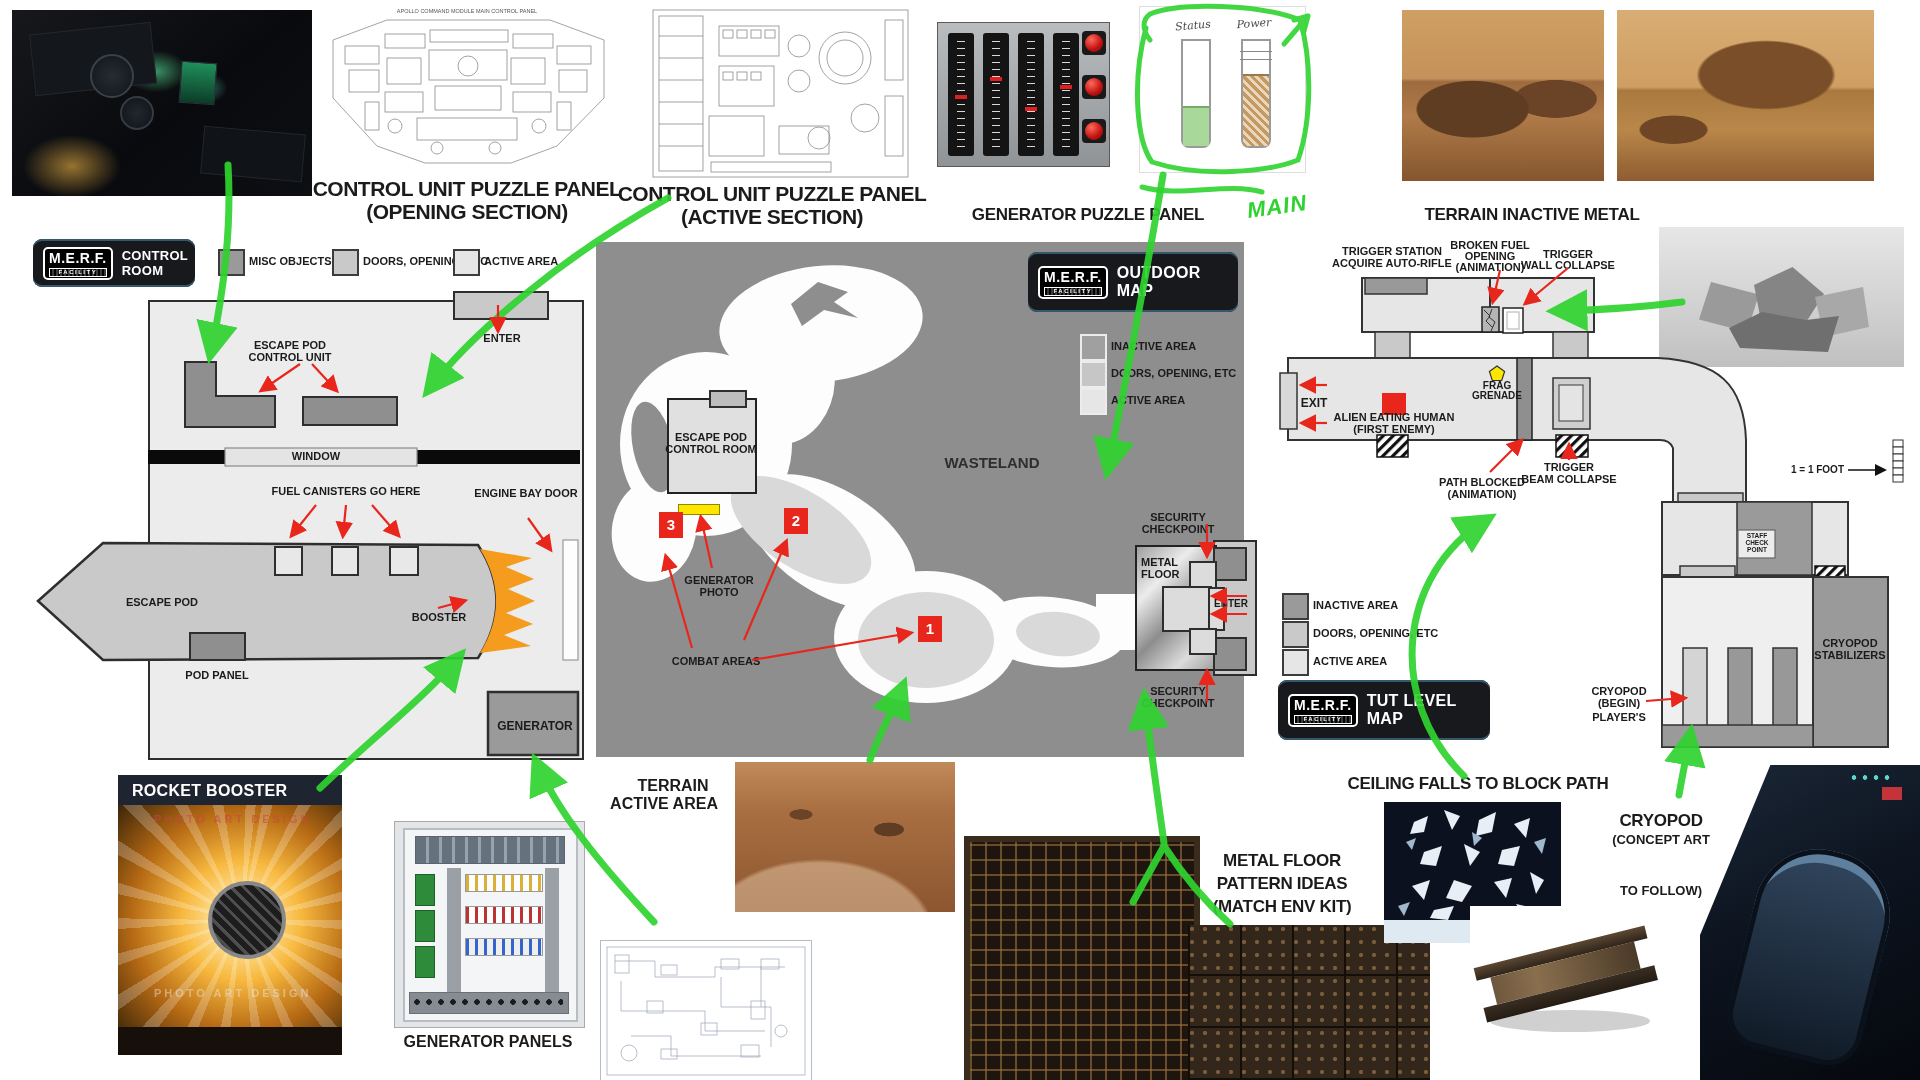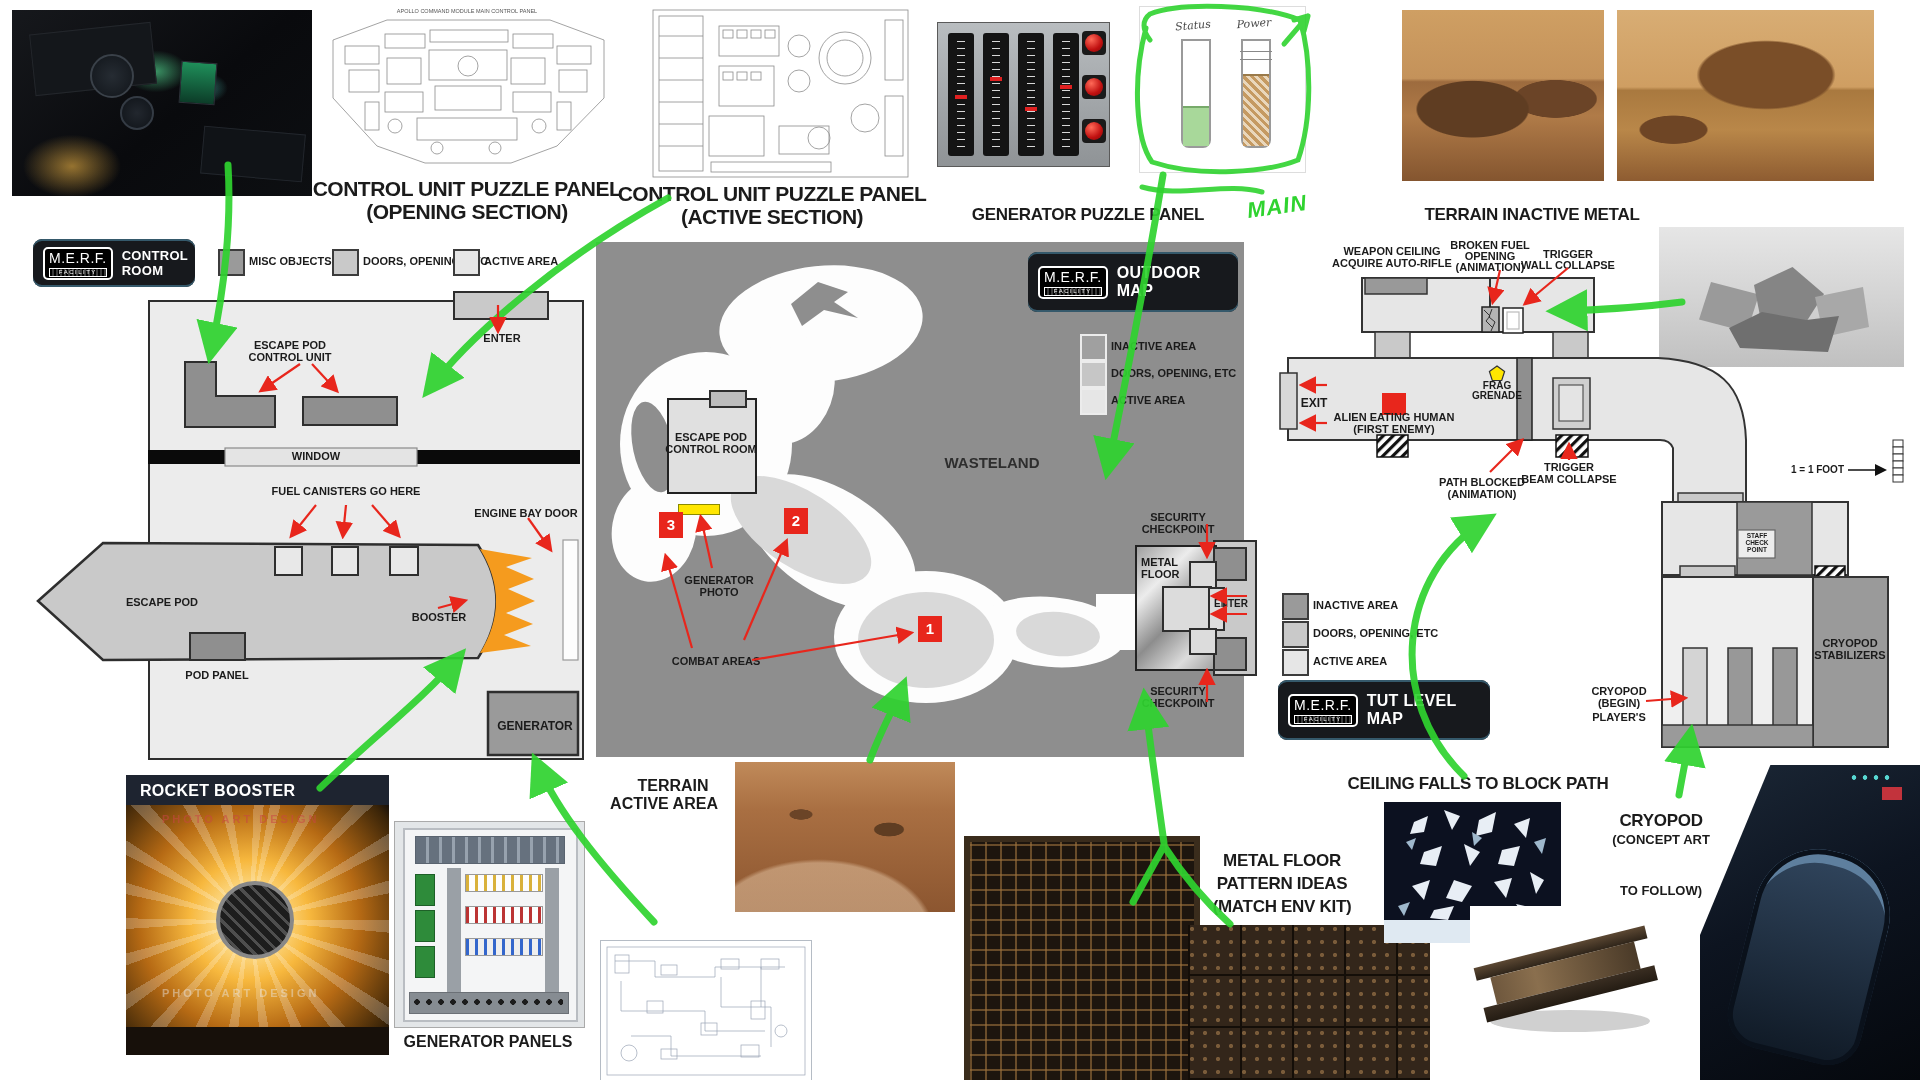--- a/index.html
+++ b/index.html
@@ -13,21 +13,21 @@
   .s21{font-size:21px;letter-spacing:-.5px}
   .s17{font-size:17px;letter-spacing:-.3px}
   .s16{font-size:16px}
   .s13{font-size:13px}
   .s12{font-size:12px}
   .s11{font-size:11px}
   .s10{font-size:10px}
   .s7{font-size:6.5px}
   .badge{position:absolute;background:#17191d;border-radius:9px;display:flex;align-items:center;
          gap:9px;padding:6px 10px;box-shadow:inset 0 2px 0 #35596b, inset 0 -2px 0 #35596b}
-  .merf{border:2px solid #fff;border-radius:5px;color:#fff;font-weight:400;text-align:center;
+  .merf{border:2px solid #fff;border-radius:5px;color:#fff;font-weight:700;text-align:center;
         padding:1px 4px;line-height:1;background:#000}
   .merf .m1{font-size:14px;letter-spacing:.5px}
   .merf .m2{display:block;font-size:6px;letter-spacing:1.5px;border:1px solid #fff;margin-top:2px;
             padding:.5px 1px;background:repeating-linear-gradient(90deg,#000 0 2px,#3a3a3a 2px 4px)}
   .badge .t{color:#fff;font-weight:700;font-size:16px;letter-spacing:.3px}
   .sw{position:absolute;width:23px;height:23px;border:2px solid #3c3c3c}
   .sw-dark{background:#9a9a9a}.sw-mid{background:#c9c9c9}.sw-light{background:#e6e6e6}
   .sw.on-dark{border-color:#ececec}
   .door{position:absolute;background:#c9c9c9;border:2px solid #2e2e2e}
   .door-lt{position:absolute;background:#dcdcdc;border:2px solid #2e2e2e}
@@ -224,21 +224,21 @@
     <rect x="152" y="343" width="55" height="27" fill="#8f8f8f" stroke="#2e2e2e" stroke-width="2"></rect>
 
     <rect x="450" y="402" width="90" height="63" fill="#9a9a9a" stroke="#2e2e2e" stroke-width="2.5"></rect>
   </svg>
 
   <div class="lbl s11" style="left:502px;top:333px">ENTER</div>
   <div class="lbl s11" style="left:290px;top:340px">ESCAPE POD</div>
   <div class="lbl s11" style="left:290px;top:352px">CONTROL UNIT</div>
   <div class="lbl s11" style="left:316px;top:451px">WINDOW</div>
   <div class="lbl s11" style="left:346px;top:486px">FUEL CANISTERS GO HERE</div>
-  <div class="lbl s11" style="left:526px;top:508px">ENGINE BAY DOOR</div>
+  <div class="lbl s11" style="left:526px;top:488px">ENGINE BAY DOOR</div>
   <div class="lbl s11" style="left:162px;top:597px">ESCAPE POD</div>
   <div class="lbl s11" style="left:439px;top:612px">BOOSTER</div>
   <div class="lbl s11" style="left:217px;top:670px">POD PANEL</div>
   <div class="lbl s12" style="left:535px;top:720px">GENERATOR</div>
 
   <div class="abs" style="left:596px;top:242px;width:648px;height:515px;background:#8e8e8e"></div>
   <svg style="left:596px;top:242px" width="648" height="515" viewBox="0 0 648 515">
     <g fill="#fdfdfd">
       <ellipse cx="225" cy="82" rx="102" ry="58" transform="rotate(-6 225 82)"></ellipse>
       <ellipse cx="195" cy="148" rx="42" ry="55" transform="rotate(20 195 148)"></ellipse>
@@ -366,21 +366,21 @@
     <g fill="#fff" stroke="#333" stroke-width="1">
       <rect x="623" y="210" width="10" height="7"></rect>
         <rect x="623" y="217" width="10" height="7"></rect>
       <rect x="623" y="224" width="10" height="7"></rect>
         <rect x="623" y="231" width="10" height="7"></rect>
       <rect x="623" y="238" width="10" height="7"></rect>
         <rect x="623" y="245" width="10" height="7"></rect>
     </g>
   </svg>
 
-  <div class="lbl s11" style="left:1392px;top:246px">WEAPON CEILING</div>
+  <div class="lbl s11" style="left:1392px;top:246px">TRIGGER STATION</div>
   <div class="lbl s11" style="left:1392px;top:258px">ACQUIRE AUTO-RIFLE</div>
   <div class="lbl s11" style="left:1490px;top:240px">BROKEN FUEL</div>
   <div class="lbl s11" style="left:1490px;top:251px">OPENING</div>
   <div class="lbl s11" style="left:1490px;top:262px">(ANIMATION)</div>
   <div class="lbl s11" style="left:1568px;top:249px">TRIGGER</div>
   <div class="lbl s11" style="left:1568px;top:260px">WALL COLLAPSE</div>
   <div class="lbl s12" style="left:1314px;top:397px">EXIT</div>
   <div class="lbl s11" style="left:1394px;top:412px">ALIEN EATING HUMAN</div>
   <div class="lbl s11" style="left:1394px;top:424px">(FIRST ENEMY)</div>
   <div class="lbl s10" style="left:1497px;top:381px">FRAG</div>
@@ -392,21 +392,21 @@
   <div class="lbl s7" style="left:1757px;top:533px">STAFF</div>
   <div class="lbl s7" style="left:1757px;top:540px">CHECK</div>
   <div class="lbl s7" style="left:1757px;top:547px">POINT</div>
   <div class="lbl s11" style="left:1850px;top:638px">CRYOPOD</div>
   <div class="lbl s11" style="left:1850px;top:650px">STABILIZERS</div>
   <div class="lbl s11" style="left:1619px;top:712px">PLAYER'S</div>
   <div class="lbl s11" style="left:1619px;top:686px">CRYOPOD</div>
   <div class="lbl s11" style="left:1619px;top:698px">(BEGIN)</div>
   <div class="lblL s10" style="left:1772px;top:464px;width:72px;text-align:right">1 = 1 FOOT</div>
 
-  <div class="photo" style="left:126px;top:775px;width:263px;height:280px;background:#17100a">
+  <div class="photo" style="left:118px;top:775px;width:224px;height:280px;background:#17100a">
     <div class="abs" style="left:0;top:30px;width:263px;height:222px;background:
       repeating-conic-gradient(from 10deg at 47% 52%, rgba(255,255,255,.22) 0deg 5deg, rgba(0,0,0,0) 5deg 16deg),
       radial-gradient(circle at 47% 52%, #ffffff 0 6px, #ffe9a8 18px, #f7b83e 60px, #b66a14 110px, #3a2408 170px, #17100a 100%)"></div>
     <div class="abs" style="left:90px;top:106px;width:70px;height:70px;border-radius:50%;border:4px solid #888;background:repeating-linear-gradient(45deg,#1d1d1d 0 6px,#4e4e4e 6px 9px)"></div>
     <div class="abs" style="left:0;top:0;width:263px;height:30px;background:#1e2430"></div>
     <div class="lblL" style="left:14px;top:7px;color:#fff;font-size:16px;letter-spacing:.3px">ROCKET BOOSTER</div>
     <div class="lblL s11" style="left:36px;top:38px;color:rgba(200,70,70,.55);letter-spacing:3px">PHOTO ART DESIGN</div>
     <div class="lblL s11" style="left:36px;top:212px;color:rgba(235,235,235,.45);letter-spacing:3px">PHOTO ART DESIGN</div>
   </div>
 

